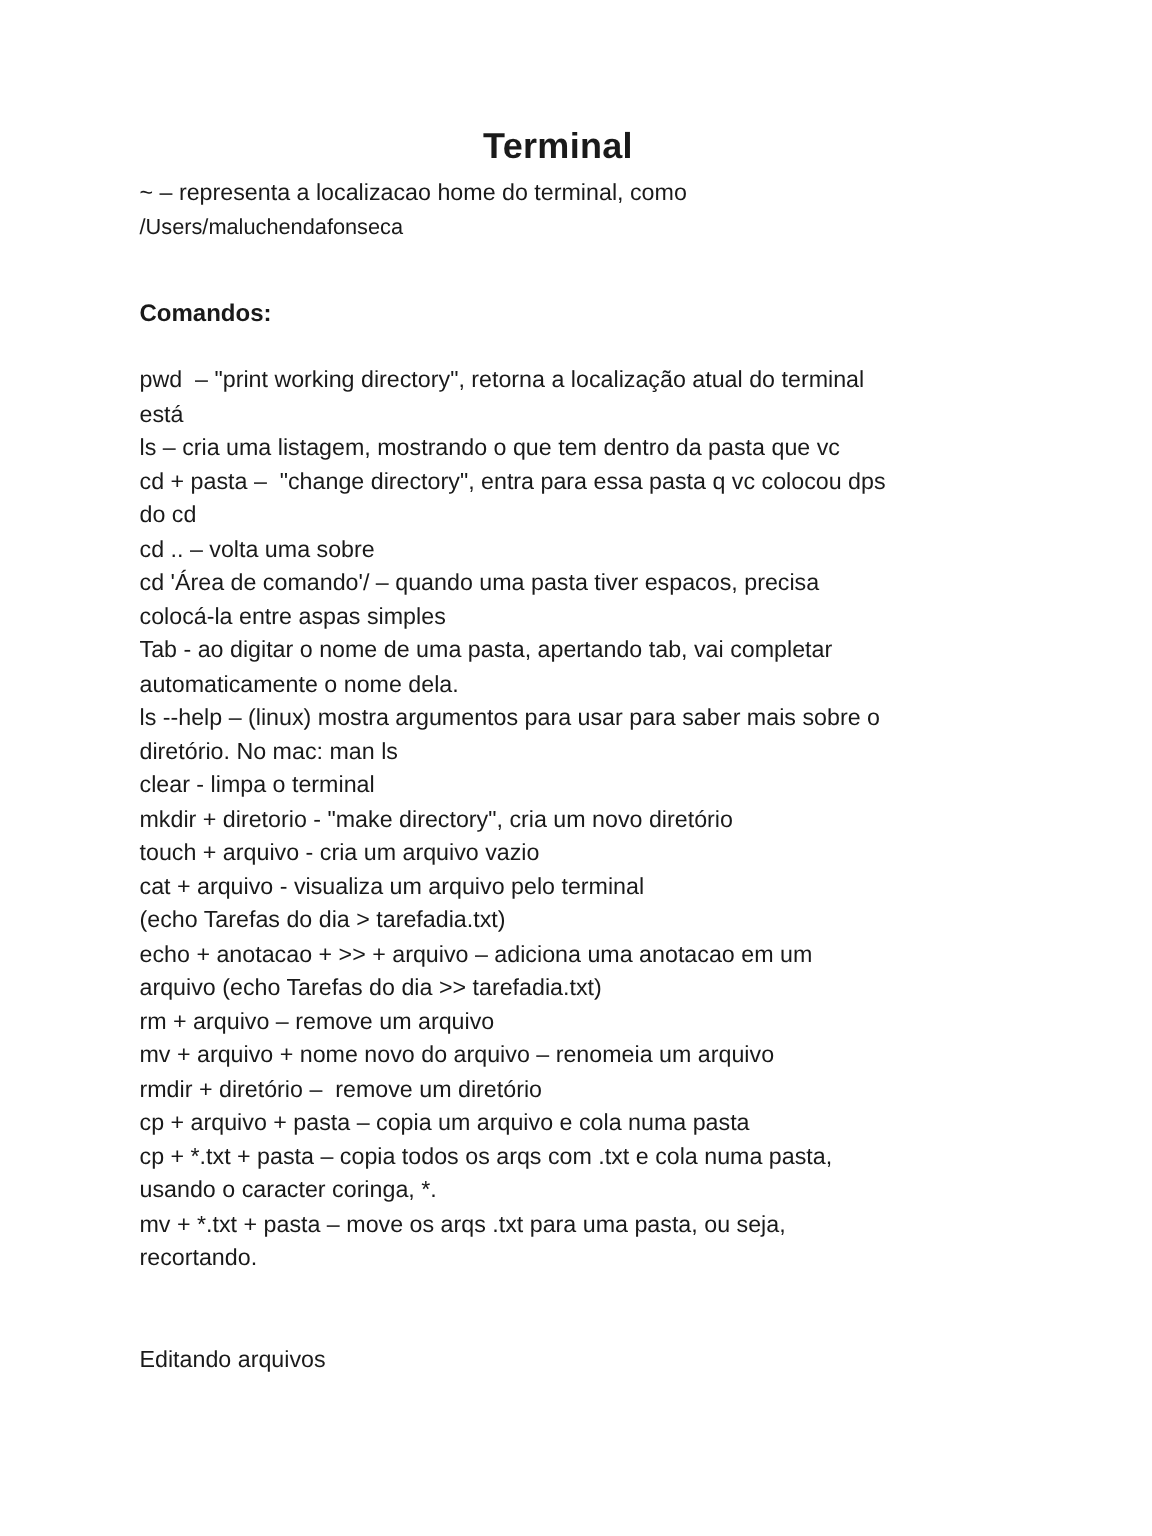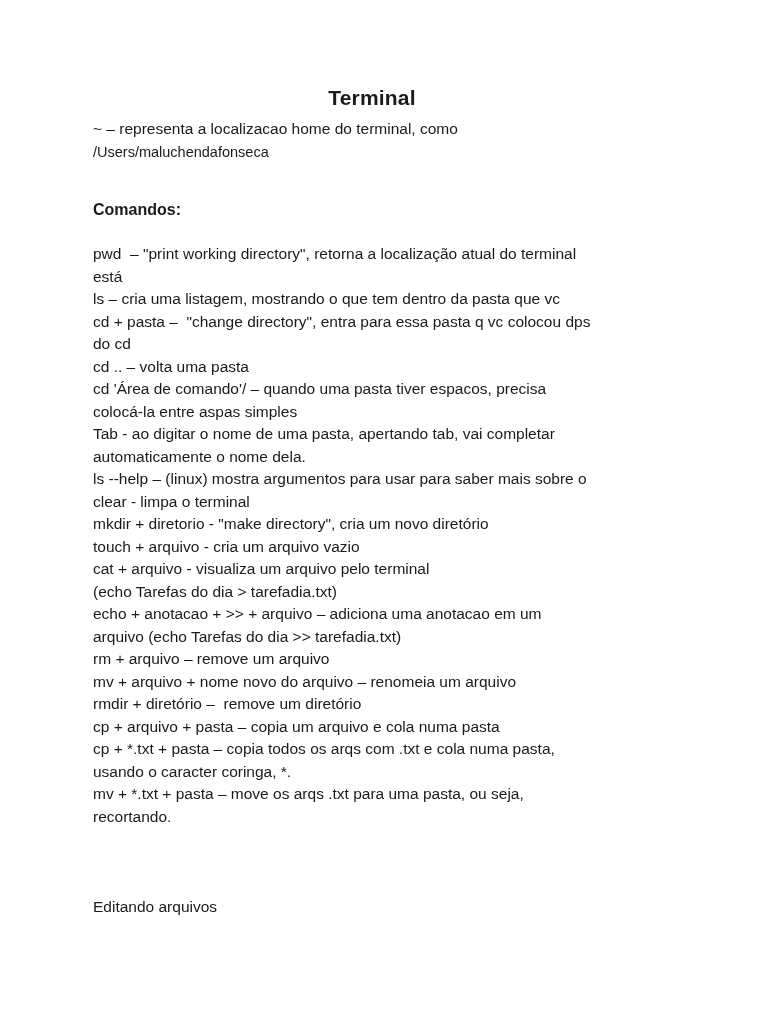--- a/index.html
+++ b/index.html
@@ -15,21 +15,21 @@
     color: #1a1a1a;
     font-family: "Liberation Sans", "DejaVu Sans", sans-serif;
     overflow: hidden;
   }
   .doc-title {
     position: absolute;
     top: 85px;
     left: 0;
     width: 744px;
     text-align: center;
-    font-size: 21px;
+    font-size: 24px;
     font-weight: bold;
     line-height: 26px;
     letter-spacing: 0.2px;
   }
   .intro {
     position: absolute;
     top: 118px;
     left: 93px;
     right: 20px;
   }
@@ -84,26 +84,27 @@
   </div>
 
   <div class="section-heading">Comandos:</div>
 
   <div class="command-list">
       <div class="command-line">pwd  – "print working directory", retorna a localização atual do terminal</div>
       <div class="command-line">está</div>
       <div class="command-line">ls – cria uma listagem, mostrando o que tem dentro da pasta que vc</div>
       <div class="command-line">cd + pasta –  "change directory", entra para essa pasta q vc colocou dps</div>
       <div class="command-line">do cd</div>
-      <div class="command-line">cd .. – volta uma pasta</div>
+      <div class="command-line">cd .. – volta uma sobre</div>
       <div class="command-line">cd 'Área de comando'/ – quando uma pasta tiver espacos, precisa</div>
       <div class="command-line">colocá-la entre aspas simples</div>
       <div class="command-line">Tab - ao digitar o nome de uma pasta, apertando tab, vai completar</div>
       <div class="command-line">automaticamente o nome dela.</div>
       <div class="command-line">ls --help – (linux) mostra argumentos para usar para saber mais sobre o</div>
+      <div class="command-line">diretório. No mac: man ls</div>
       <div class="command-line">clear - limpa o terminal</div>
       <div class="command-line">mkdir + diretorio - "make directory", cria um novo diretório</div>
       <div class="command-line">touch + arquivo - cria um arquivo vazio</div>
       <div class="command-line">cat + arquivo - visualiza um arquivo pelo terminal</div>
       <div class="command-line">(echo Tarefas do dia &gt; tarefadia.txt)</div>
       <div class="command-line">echo + anotacao + &gt;&gt; + arquivo – adiciona uma anotacao em um</div>
       <div class="command-line">arquivo (echo Tarefas do dia &gt;&gt; tarefadia.txt)</div>
       <div class="command-line">rm + arquivo – remove um arquivo</div>
       <div class="command-line">mv + arquivo + nome novo do arquivo – renomeia um arquivo</div>
       <div class="command-line">rmdir + diretório –  remove um diretório</div>

